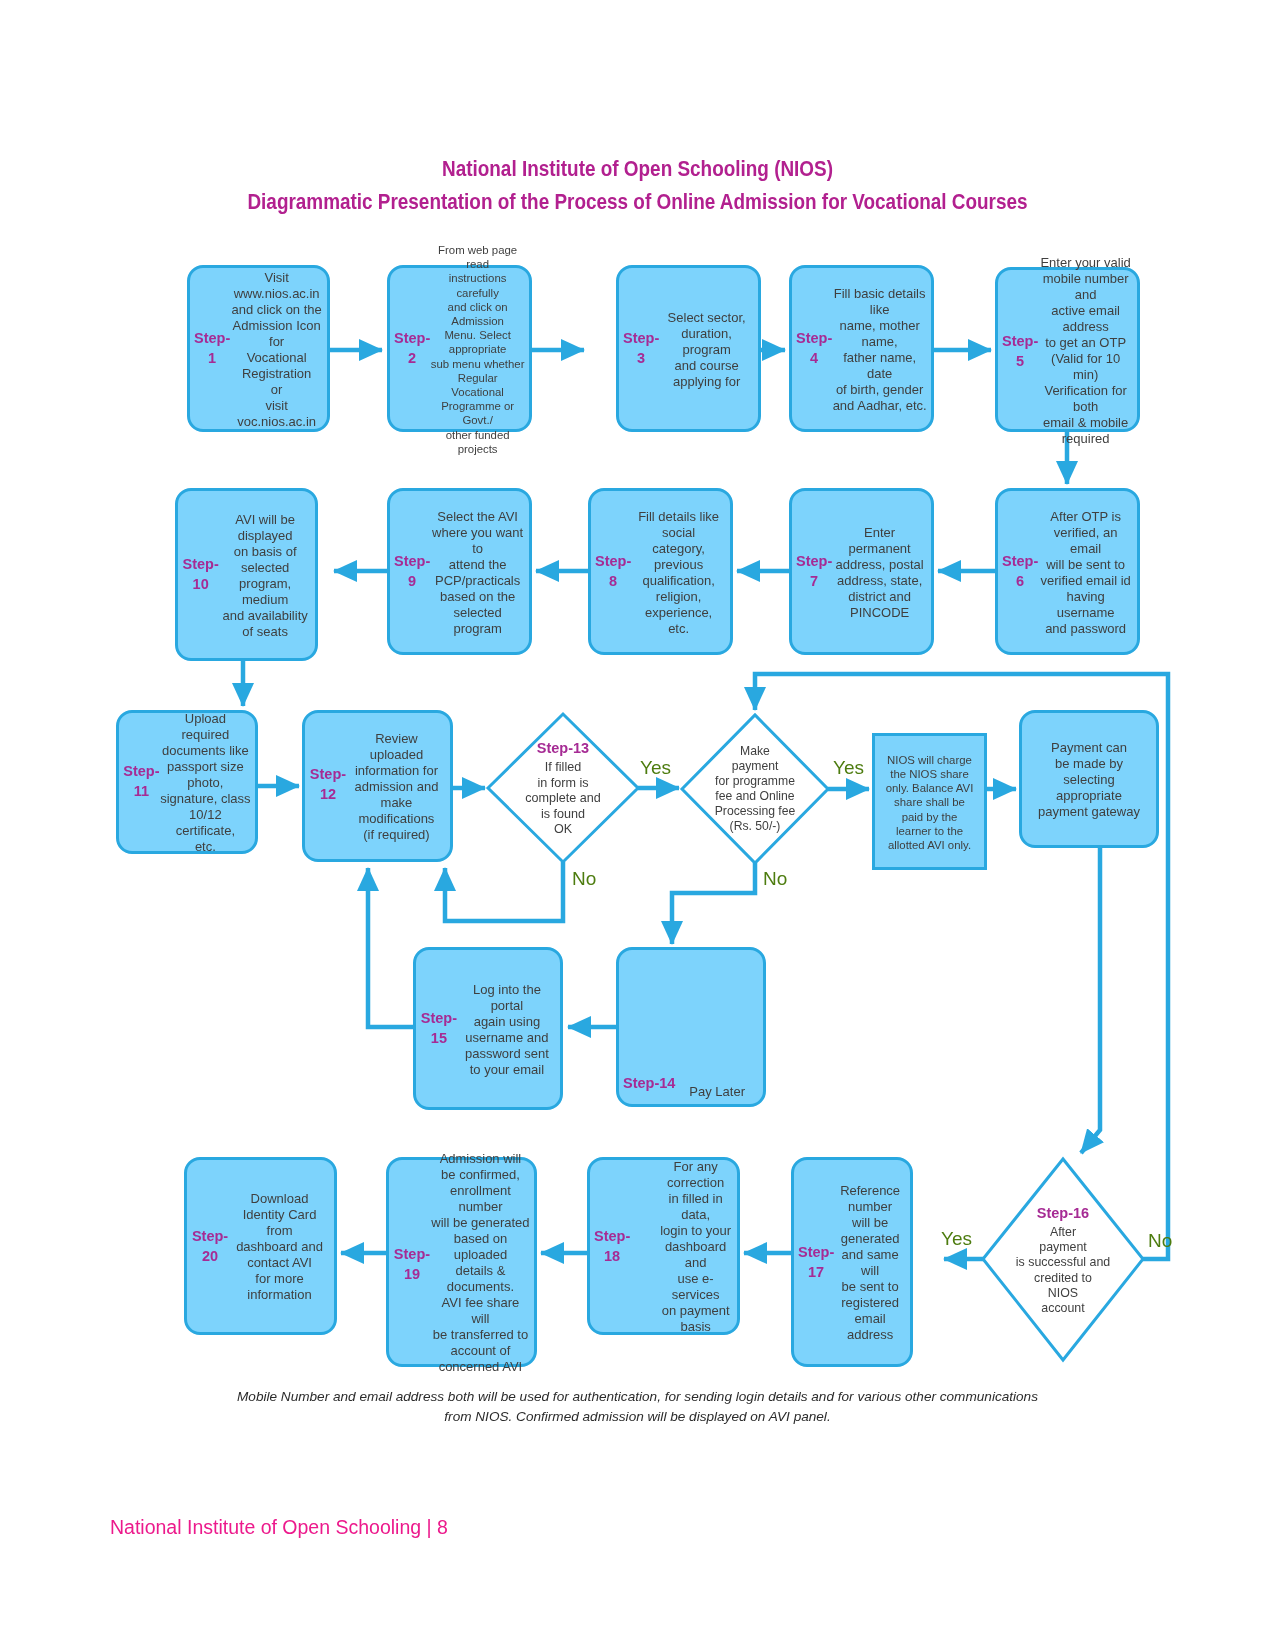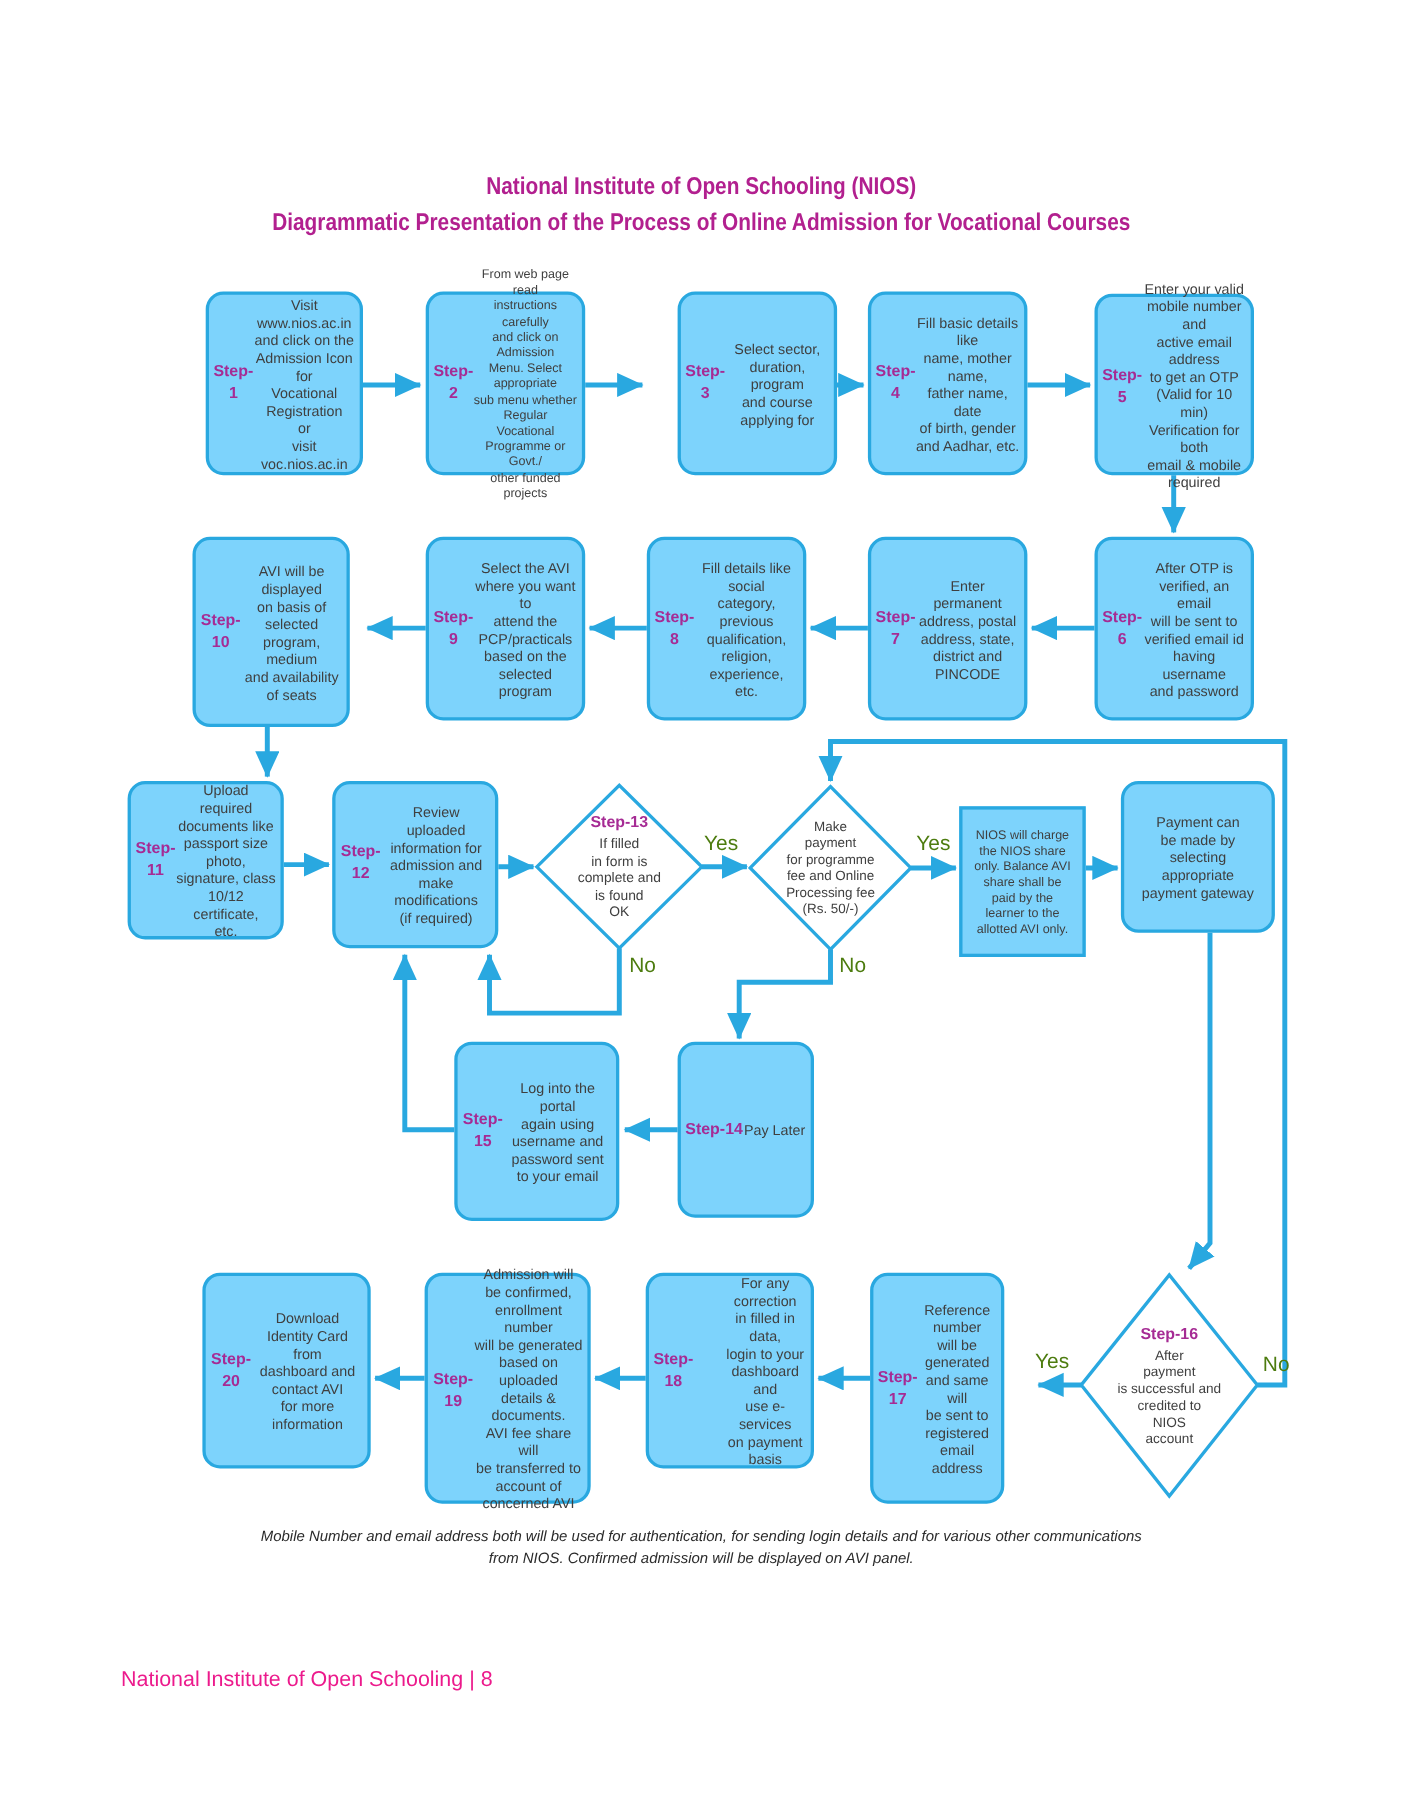--- a/index.html
+++ b/index.html
@@ -227,21 +227,21 @@
   </div>
 
   <div class="node" id="b-step15" style="left:413px;top:947px;width:150px;height:163px;">
     <div class="st">Step-15</div>
     <div class="bd">Log into the portal
 again using
 username and
 password sent
 to your email</div>
   </div>
-  <div class="node centerbody" id="b-step14" style="left:616px;top:947px;width:124px;height:160px;">
+  <div class="node centerbody" id="b-step14" style="left:616px;top:947px;width:150px;height:160px;align-items:flex-end;">
     <div class="st">Step-14</div>
     <div class="bd">Pay Later</div>
   </div>
 
   <div class="node" id="b-step20" style="left:184px;top:1157px;width:153px;height:178px;">
     <div class="st">Step-20</div>
     <div class="bd">Download
 Identity Card from
 dashboard and
 contact AVI

